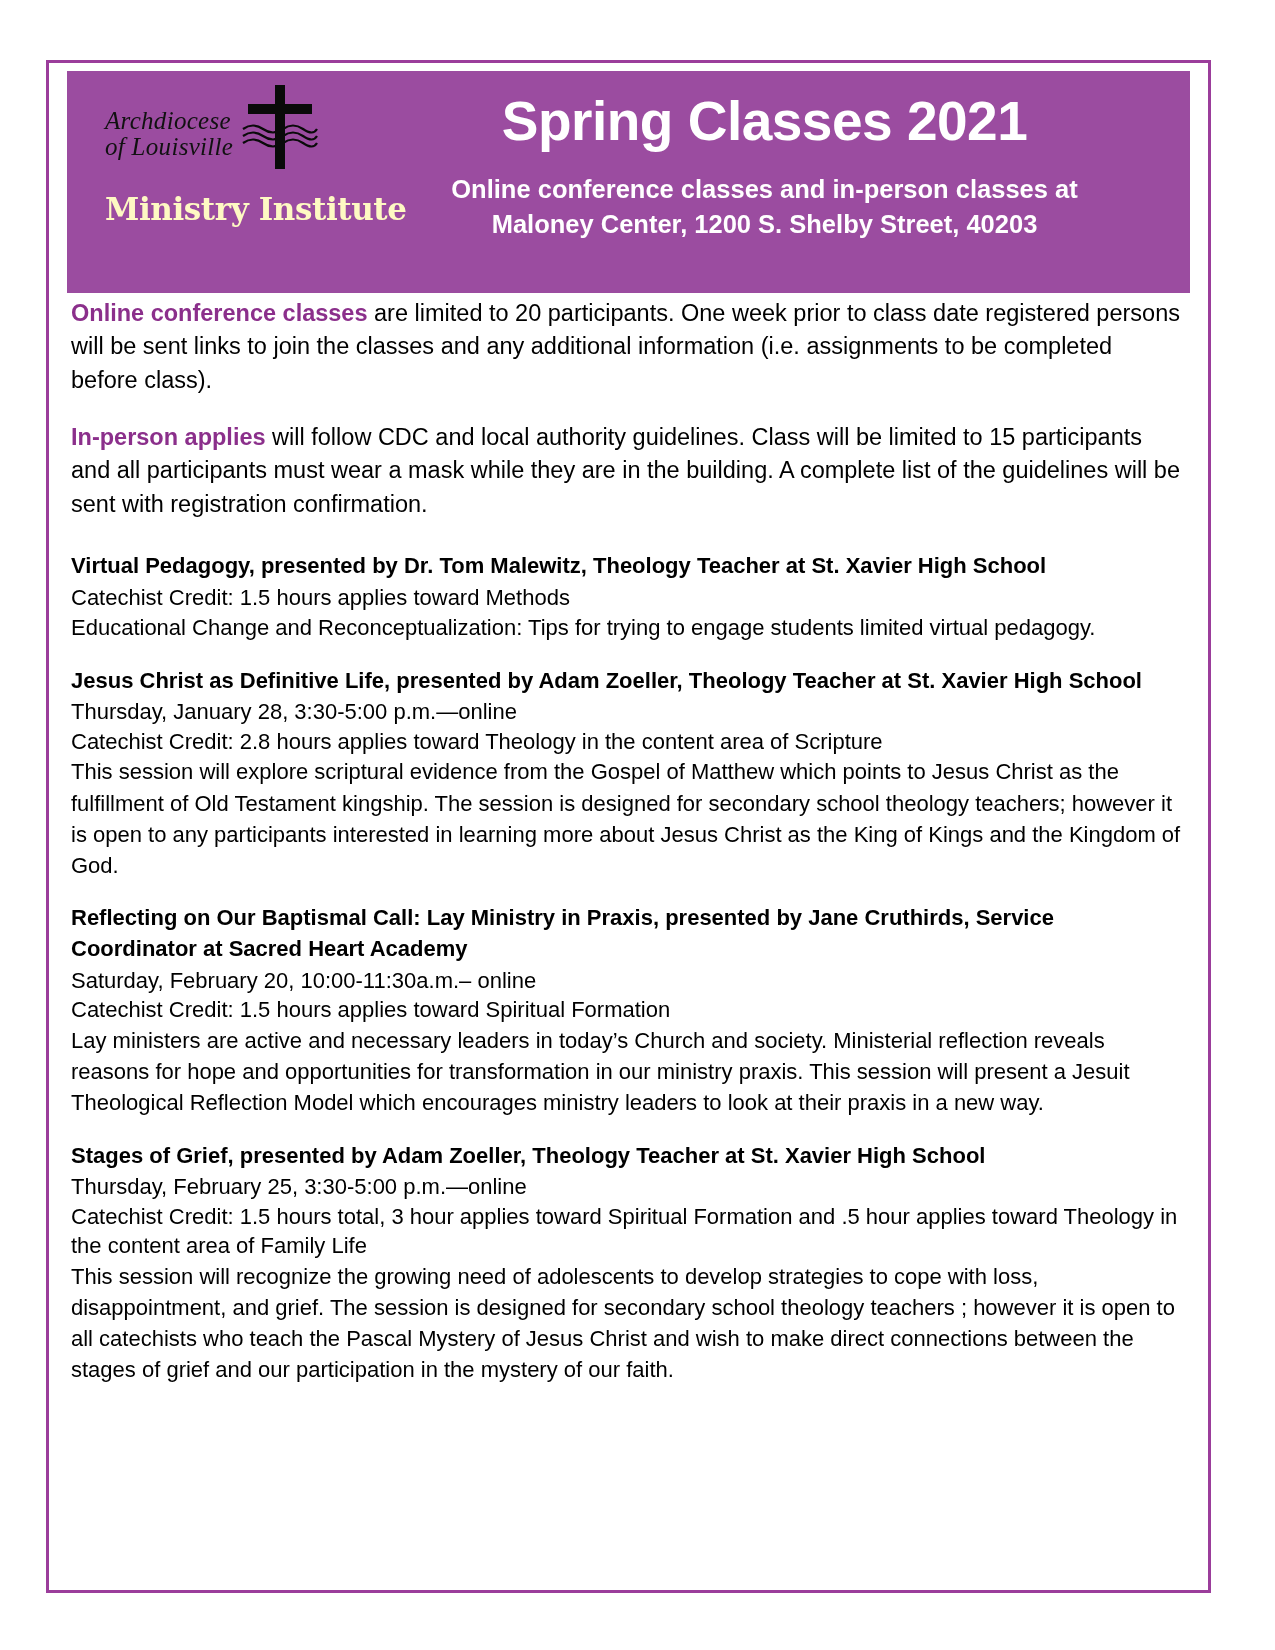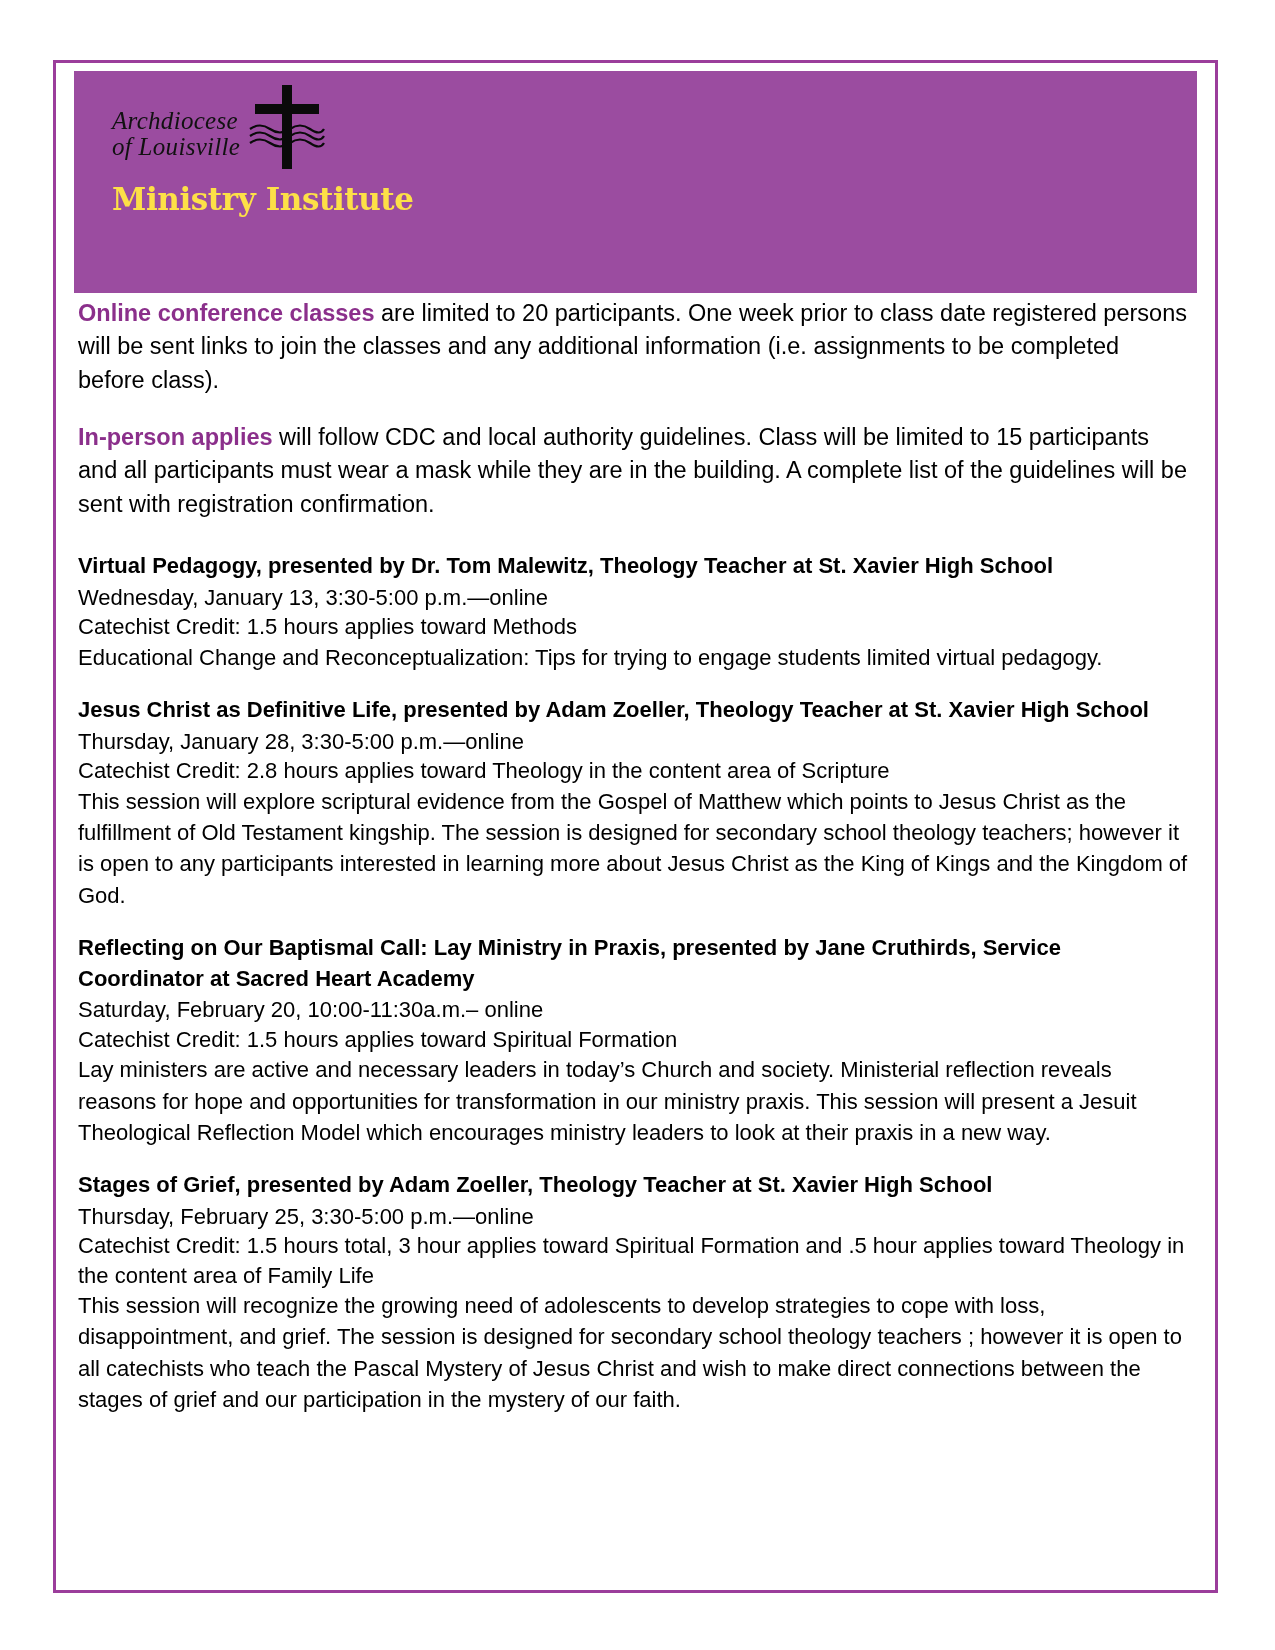--- a/index.html
+++ b/index.html
@@ -12,21 +12,21 @@
 
   body {
     font-family: "Liberation Sans", sans-serif;
     color: #000000;
     position: relative;
   }
 
   
   #page-frame {
     position: absolute;
-    left: 53px;
+    left: 46px;
     top: 60px;
     width: 1165px;
     height: 1533px;
     border: 3px solid #9B3D9B;
     background: #ffffff;
   }
 
   #page-inner {
     position: absolute;
     left: 18px;
@@ -72,22 +72,22 @@
   #logo-cross-wrap {
     margin-left: 4px;
     margin-top: -10px;
   }
 
   #logo-name {
     font-family: "DejaVu Serif", serif;
     font-weight: bold;
     font-size: 31px;
     line-height: 1;
-    color: #fde047;
-    margin-top: 9px;
+    color: #fef9c3;
+    margin-top: 19px;
     letter-spacing: -0.4px;
     white-space: nowrap;
   }
 
   #banner-text {
     flex: 1;
     padding: 22px 28px 0 0;
     text-align: center;
     color: #ffffff;
   }
@@ -167,34 +167,38 @@
               <path d="M6 46 q10 -7 20 0 t20 0 t20 0 t14 0" stroke="#0a0a0a" stroke-width="2.2" fill="none"></path>
               <path d="M6 53 q10 -7 20 0 t20 0 t20 0 t14 0" stroke="#0a0a0a" stroke-width="2.2" fill="none"></path>
               <path d="M6 60 q10 -7 20 0 t20 0 t20 0 t14 0" stroke="#0a0a0a" stroke-width="2.2" fill="none"></path>
               <rect x="38" y="40" width="10" height="26" fill="#0a0a0a"></rect>
             </svg>
           </div>
         </div>
         <div id="logo-name">Ministry Institute</div>
       </div>
 
+      <div id="banner-text">
+        <div id="banner-title">Spring Classes 2021</div>
+        <div class="banner-sub">Online conference classes and in-person classes at</div>
+        <div class="banner-sub">Maloney Center, 1200 S. Shelby Street, 40203</div>
+      </div>
 
     </div>
 
     <div id="content">
 
       <p class="para"><span class="lead">Online conference classes</span><span> are limited to 20 participants.  One week prior to class date registered persons will be sent links to join the classes and any additional information  (i.e. assignments to be completed before class).</span></p>
 
       <p class="para"><span class="lead">In-person applies</span><span> will follow CDC and local authority guidelines.  Class will be limited to 15 participants and all participants must wear a mask while they are in the building.  A complete list of the guidelines will be sent with registration confirmation.</span></p>
 
       <div class="gap-sm"></div>
 
       <div class="course">
         <div class="course-title">Virtual Pedagogy,  presented by Dr. Tom Malewitz, Theology Teacher at St. Xavier High School</div>
-        <div class="course-line">Wednesday, January 13,  3:30-5:00 p.m.—online</div>
         <div class="course-line">Catechist Credit: 1.5 hours applies toward  Methods</div>
         <div class="course-desc">Educational Change and Reconceptualization: Tips for trying to engage students limited virtual pedagogy.</div>
       </div>
 
       <div class="course">
         <div class="course-title">Jesus Christ as Definitive Life, presented by Adam Zoeller, Theology Teacher at St. Xavier High School</div>
         <div class="course-line">Thursday,  January 28, 3:30-5:00 p.m.—online</div>
         <div class="course-line">Catechist Credit: 2.8 hours applies toward Theology in the content area of Scripture</div>
         <div class="course-desc">This session will explore scriptural evidence from the Gospel of Matthew which points to Jesus Christ as the fulfillment of Old Testament kingship.  The session is designed for secondary school theology teachers; however it is open to any participants interested in learning more about Jesus Christ as the King of Kings and the Kingdom of God.</div>
       </div>

